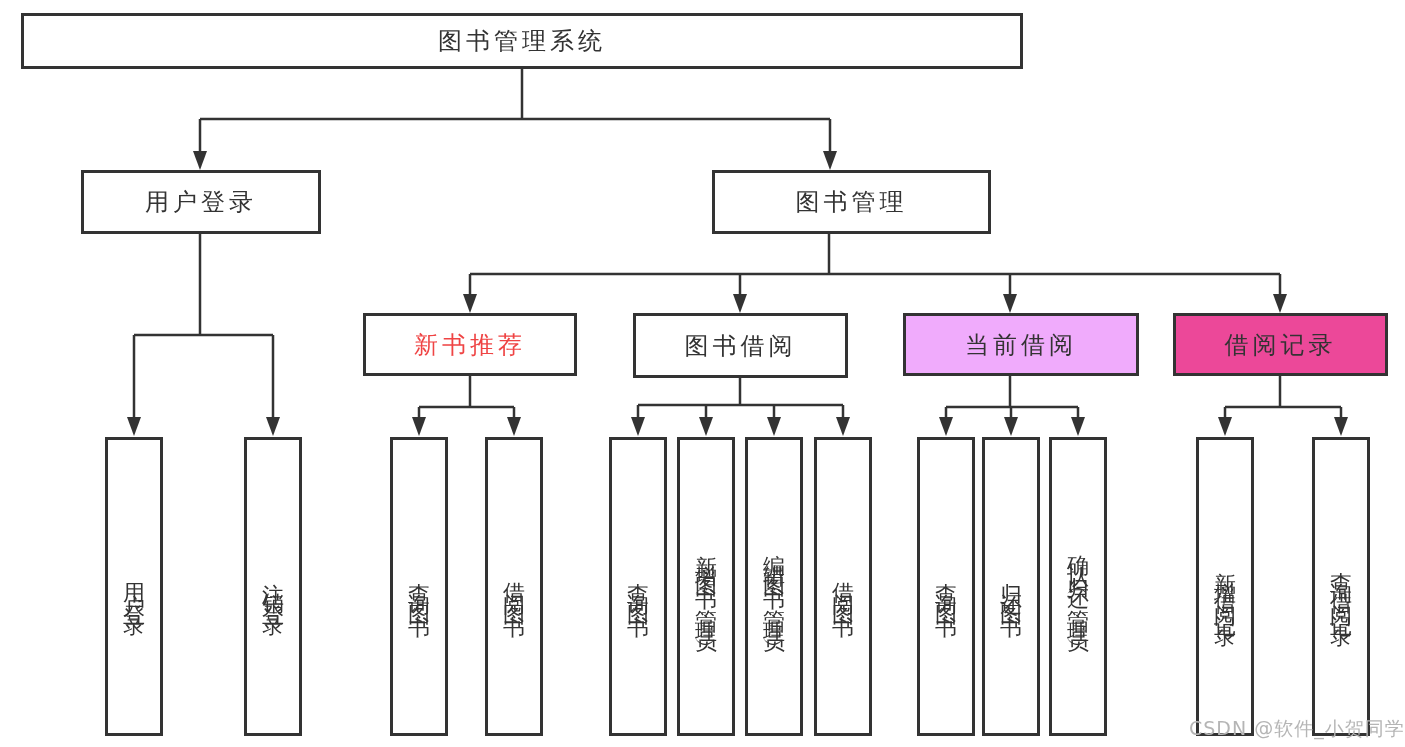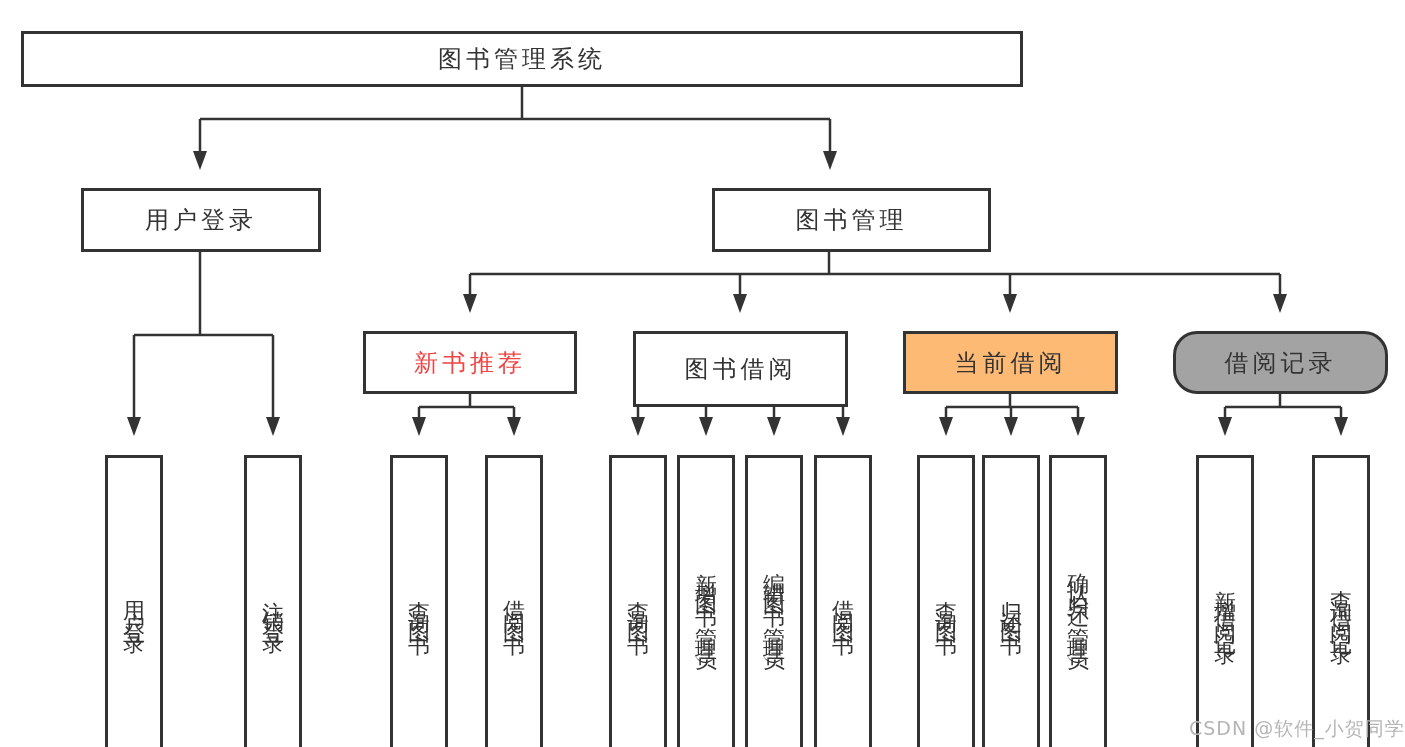--- a/index.html
+++ b/index.html
@@ -22,21 +22,20 @@
     box-sizing: border-box;
     border: 3px solid #15803d;
     background: #ffffff;
     color: #333333;
     display: flex;
     align-items: center;
     justify-content: center;
     text-align: center;
     z-index: 2;
     white-space: nowrap;
-    margin-top: 18px;
   }
   .node.h { letter-spacing: 4px; }
   .node.v {
     writing-mode: vertical-rl;
     text-orientation: mixed;
     letter-spacing: 11px;
     white-space: normal;
   }
   .watermark {
     position: absolute;
@@ -102,23 +101,23 @@
       <line x1="1225" y1="407" x2="1225" y2="419" stroke="#333333" stroke-width="2.5"></line>
       <polygon points="1218,417 1232,417 1225,436" fill="#333333"></polygon>
       <line x1="1341" y1="407" x2="1341" y2="419" stroke="#333333" stroke-width="2.5"></line>
       <polygon points="1334,417 1348,417 1341,436" fill="#333333"></polygon>
     </svg>
   <div class="watermark" style="left: 1189px; top: 716px; color: rgb(181, 181, 181);">CSDN @软件_小贺同学</div>
 <div class="node h" style="left: 21px; top: 13px; width: 1002px; height: 56px; font-size: 24px; border-color: rgb(51, 51, 51); background: rgb(255, 255, 255); color: rgb(51, 51, 51);">图书管理系统</div>
     <div class="node h" style="left: 81px; top: 170px; width: 240px; height: 64px; font-size: 24px; border-color: rgb(51, 51, 51); background: rgb(255, 255, 255); color: rgb(51, 51, 51);">用户登录</div>
     <div class="node h" style="left: 712px; top: 170px; width: 279px; height: 64px; font-size: 24px; border-color: rgb(51, 51, 51); background: rgb(255, 255, 255); color: rgb(51, 51, 51);">图书管理</div>
     <div class="node h" style="left: 363px; top: 313px; width: 214px; height: 63px; font-size: 24px; border-color: rgb(51, 51, 51); background: rgb(255, 255, 255); color: #ef4444;">新书推荐</div>
-    <div class="node h" style="left: 633px; top: 313px; width: 215px; height: 76px; font-size: 24px; border-color: rgb(51, 51, 51); background: rgb(255, 255, 255); color: rgb(51, 51, 51);">图书借阅</div>
-    <div class="node h" style="left: 903px; top: 313px; width: 215px; height: 63px; font-size: 24px; border-color: rgb(51, 51, 51); background: #fdba74; color: rgb(51, 51, 51);">当前借阅</div>
-    <div class="node h" style="left: 1173px; top: 313px; width: 215px; height: 63px; font-size: 24px; border-color: rgb(51, 51, 51); background: #a3a3a3; color: rgb(51, 51, 51); border-radius: 24px;">借阅记录</div>
+    <div class="node h" style="left: 633px; top: 313px; width: 215px; height: 65px; font-size: 24px; border-color: rgb(51, 51, 51); background: rgb(255, 255, 255); color: rgb(51, 51, 51);">图书借阅</div>
+    <div class="node h" style="left: 903px; top: 313px; width: 236px; height: 63px; font-size: 24px; border-color: rgb(51, 51, 51); background: #f0abfc; color: rgb(51, 51, 51);">当前借阅</div>
+    <div class="node h" style="left: 1173px; top: 313px; width: 215px; height: 63px; font-size: 24px; border-color: rgb(51, 51, 51); background: #ec4899; color: rgb(51, 51, 51);">借阅记录</div>
     <div class="node v" style="left: 105px; top: 437px; width: 58px; height: 299px; font-size: 22px; border-color: rgb(51, 51, 51); background: rgb(255, 255, 255); color: rgb(51, 51, 51);">用户登录</div>
     <div class="node v" style="left: 244px; top: 437px; width: 58px; height: 299px; font-size: 22px; border-color: rgb(51, 51, 51); background: rgb(255, 255, 255); color: rgb(51, 51, 51);">注销登录</div>
     <div class="node v" style="left: 390px; top: 437px; width: 58px; height: 299px; font-size: 22px; border-color: rgb(51, 51, 51); background: rgb(255, 255, 255); color: rgb(51, 51, 51);">查询图书</div>
     <div class="node v" style="left: 485px; top: 437px; width: 58px; height: 299px; font-size: 22px; border-color: rgb(51, 51, 51); background: rgb(255, 255, 255); color: rgb(51, 51, 51);">借阅图书</div>
     <div class="node v" style="left: 609px; top: 437px; width: 58px; height: 299px; font-size: 22px; border-color: rgb(51, 51, 51); background: rgb(255, 255, 255); color: rgb(51, 51, 51);">查询图书</div>
     <div class="node v" style="left: 677px; top: 437px; width: 58px; height: 299px; font-size: 22px; border-color: rgb(51, 51, 51); background: rgb(255, 255, 255); color: rgb(51, 51, 51);">新增图书（管理员）</div>
     <div class="node v" style="left: 745px; top: 437px; width: 58px; height: 299px; font-size: 22px; border-color: rgb(51, 51, 51); background: rgb(255, 255, 255); color: rgb(51, 51, 51);">编辑图书（管理员）</div>
     <div class="node v" style="left: 814px; top: 437px; width: 58px; height: 299px; font-size: 22px; border-color: rgb(51, 51, 51); background: rgb(255, 255, 255); color: rgb(51, 51, 51);">借阅图书</div>
     <div class="node v" style="left: 917px; top: 437px; width: 58px; height: 299px; font-size: 22px; border-color: rgb(51, 51, 51); background: rgb(255, 255, 255); color: rgb(51, 51, 51);">查询图书</div>
     <div class="node v" style="left: 982px; top: 437px; width: 58px; height: 299px; font-size: 22px; border-color: rgb(51, 51, 51); background: rgb(255, 255, 255); color: rgb(51, 51, 51);">归还图书</div>

